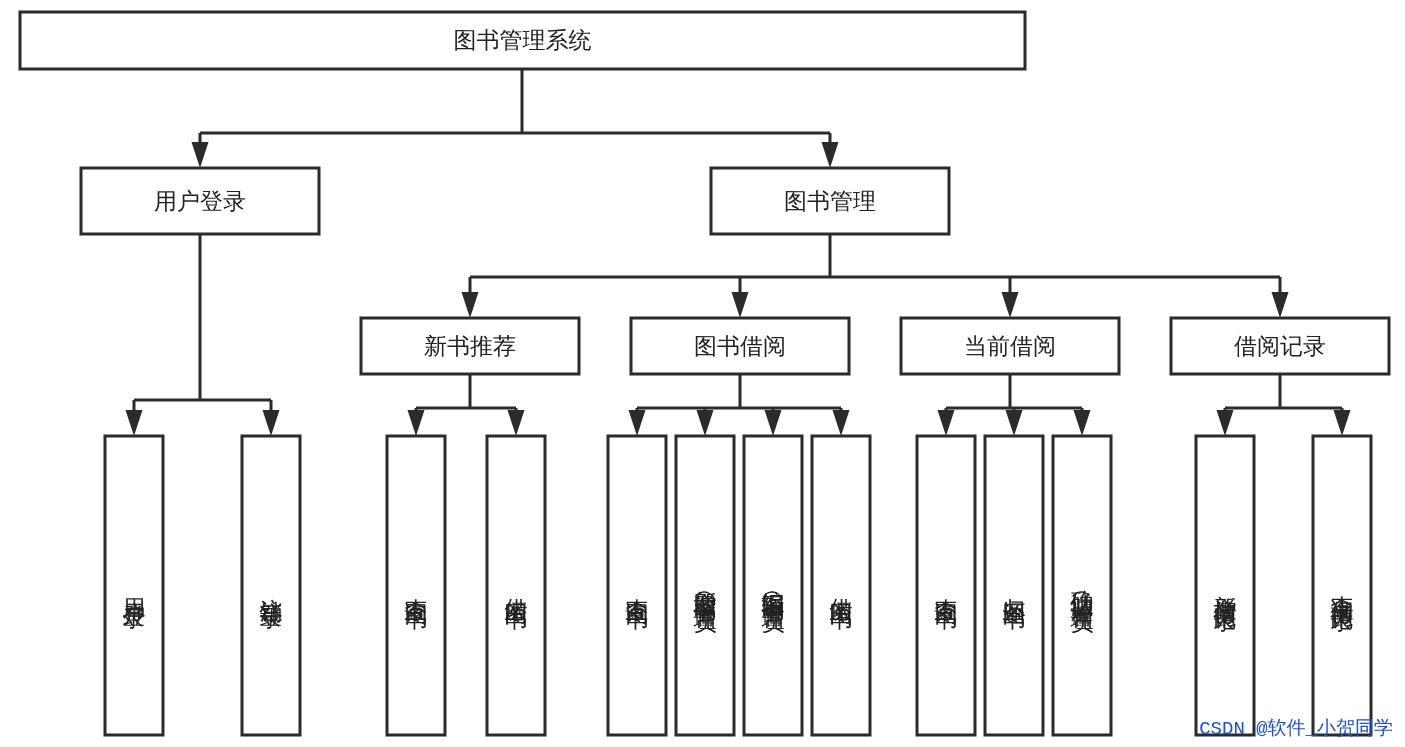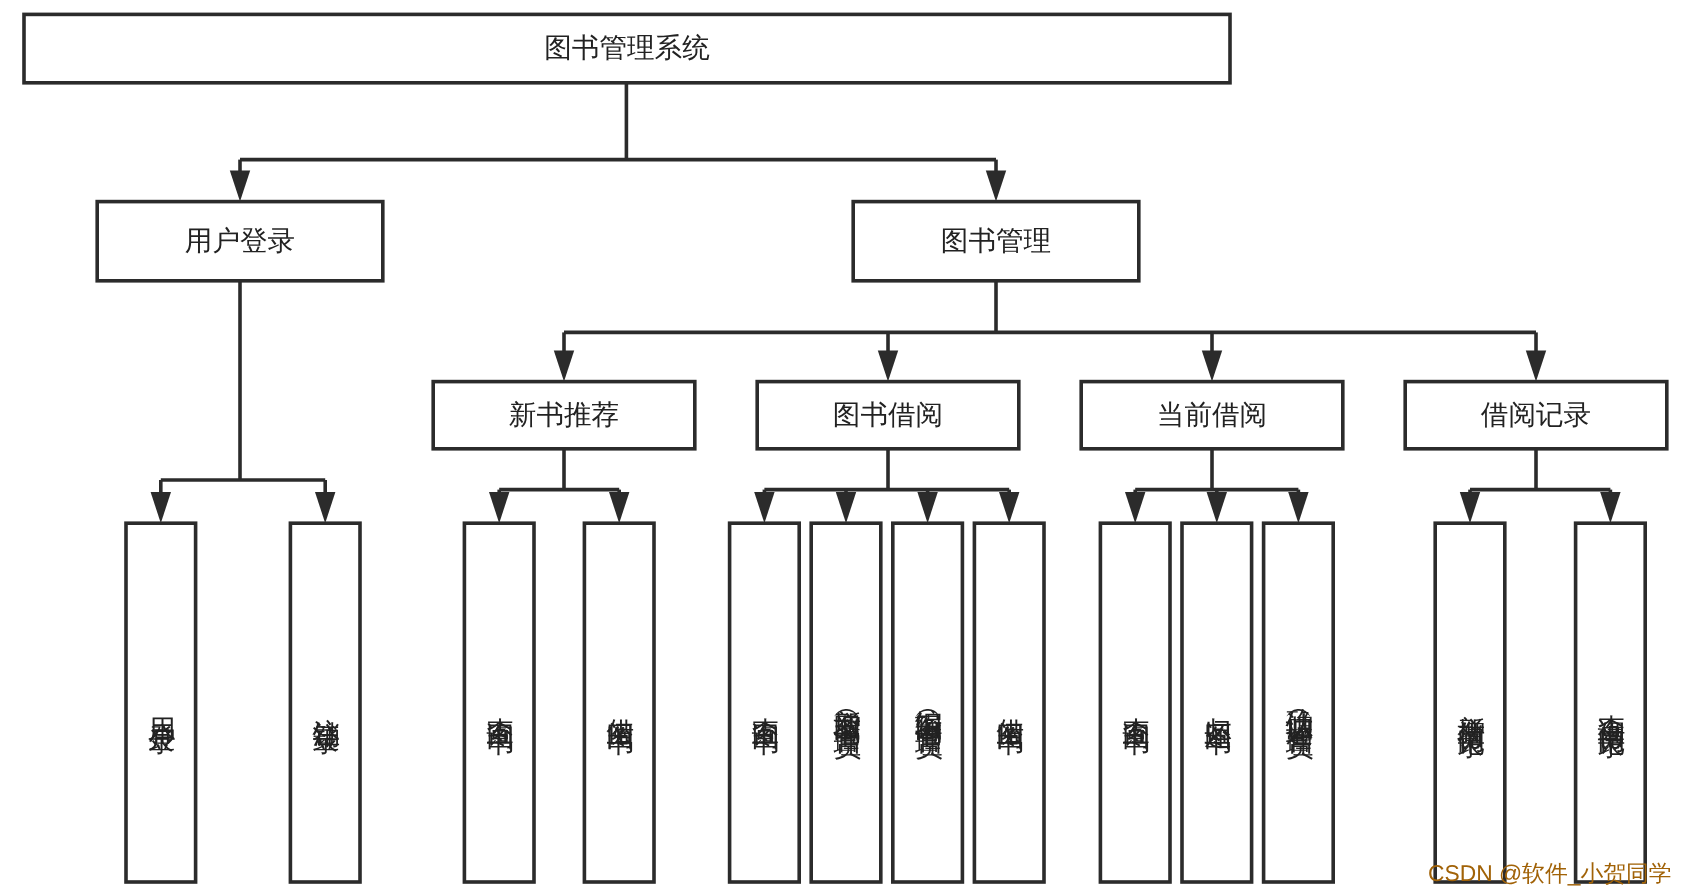--- a/index.html
+++ b/index.html
@@ -57,23 +57,23 @@
     text-orientation: upright;
     letter-spacing: 3px;
     line-height: 1;
     white-space: nowrap;
     text-align: center;
   }
   .watermark {
     position: absolute;
     right: 12px;
     bottom: 6px;
-    font-family: Liberation Sans, sans-serif;
+    font-family: Liberation Mono, monospace;
     font-size: 19px;
-    color: #a16207;
+    color: #1d4ed8;
     white-space: nowrap;
     user-select: none;
   }
 </style>
 </head>
 <body>
 
 <div id="diagram-root">
 
   <svg id="flow-svg" viewBox="0 0 1405 747" xmlns="http://www.w3.org/2000/svg">

